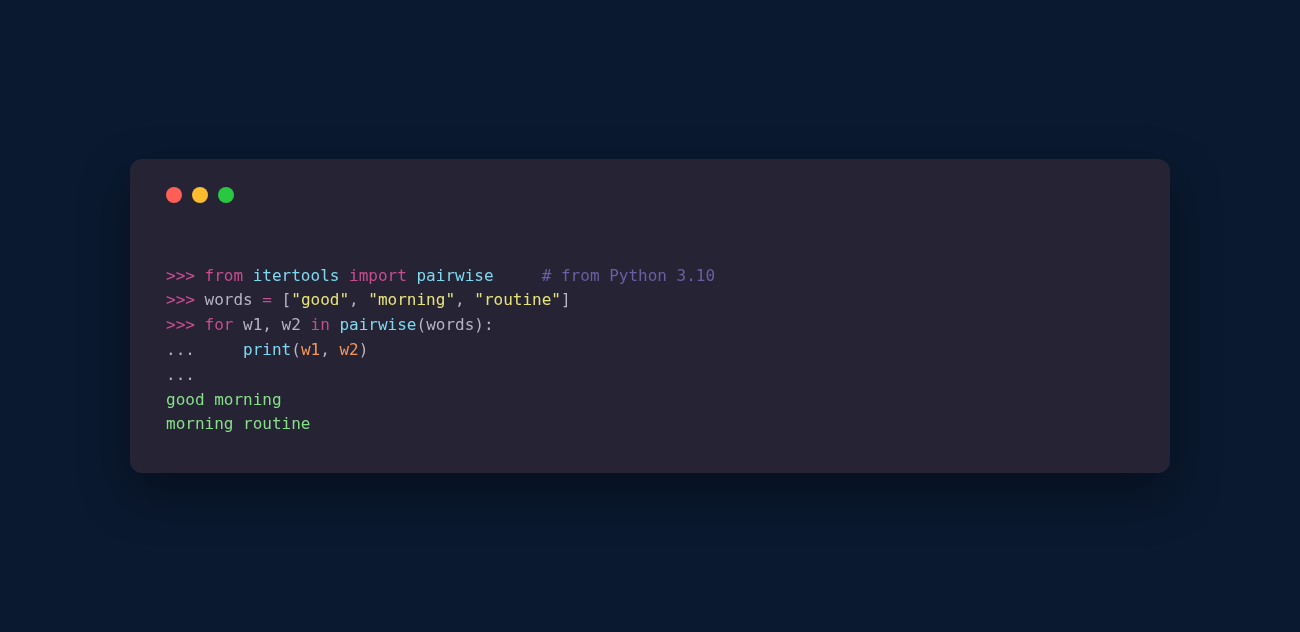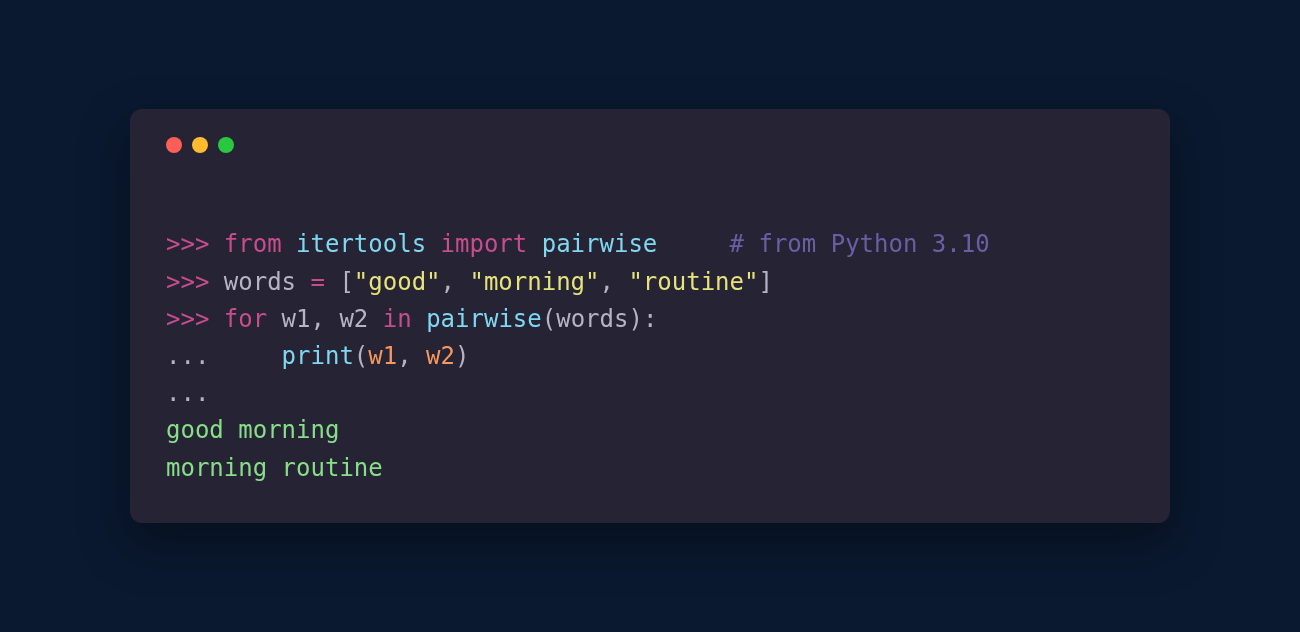--- a/index.html
+++ b/index.html
@@ -30,21 +30,21 @@
     }
     .dot {
       width: 16px;
       height: 16px;
       border-radius: 50%;
     }
     .dot-red { background: #ff5f57; }
     .dot-yellow { background: #febc2e; }
     .dot-green { background: #28c840; }
     .code {
-      font-size: 24px;
+      font-size: 16px;
       line-height: 1.55;
       white-space: pre;
     }
     .prompt { color: #c74d8e; }
     .cont   { color: #b6b3c4; }
     .kw     { color: #c74d8e; }
     .mod    { color: #7fd8f0; }
     .var    { color: #b6b3c4; }
     .op     { color: #c74d8e; }
     .punct  { color: #b6b3c4; }

